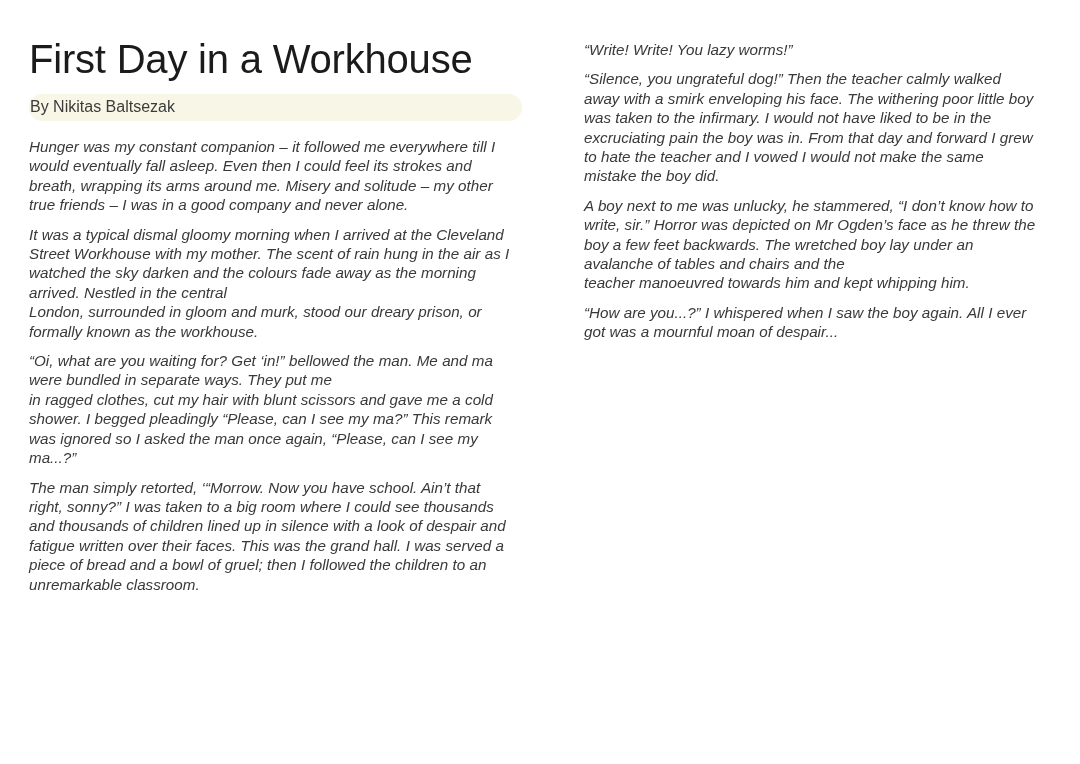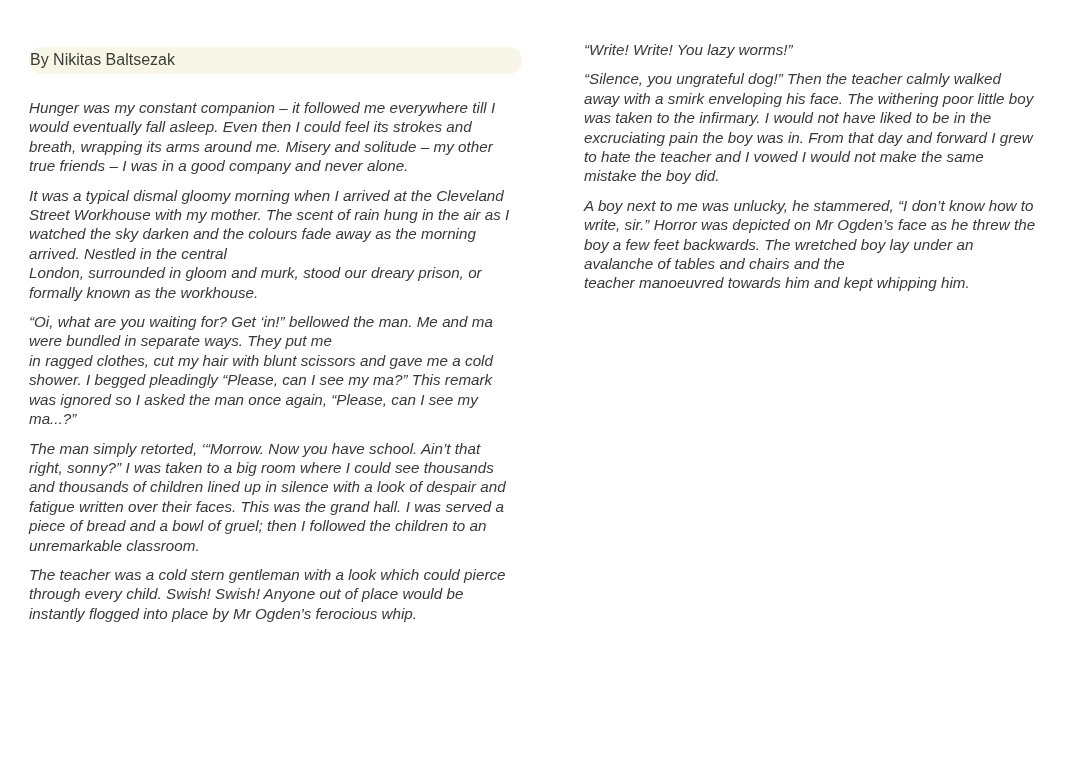--- a/index.html
+++ b/index.html
@@ -63,21 +63,21 @@
     border-radius: 13px;
   }
   .byline {
     margin: 0;
     font-size: 16px;
     line-height: 20px;
     font-weight: 400;
     color: #3c3c3c;
   }
   .body-block {
-    margin-top: 24px;
+    margin-top: 16px;
   }
   p.para {
     margin: 0 0 10px 0;
     padding: 0;
     font-size: 15.2px;
     line-height: 19.4px;
     color: #393939;
     text-align: left;
     word-spacing: 0.1px;
     font-style: italic;
@@ -90,39 +90,40 @@
   }
 </style>
 </head>
 <body>
 
 <div class="page">
   <div class="columns">
 
     <div class="column column-left">
 
+      <h1 class="article-title">First Day in a Workhouse</h1>
 
       <div class="byline-band">
         <p class="byline">By Nikitas Baltsezak</p>
       </div>
 
       <div class="body-block">
           <p class="para">Hunger was my constant companion – it followed me everywhere till I would eventually fall asleep. Even then I could feel its strokes and breath, wrapping its arms around me. Misery and solitude – my other true friends – I was in a good company and never alone.</p>
           <p class="para">It was a typical dismal gloomy morning when I arrived at the Cleveland Street Workhouse with my mother. The scent of rain hung in the air as I watched the sky darken and the colours fade away as the morning arrived. Nestled in the central<br>London, surrounded in gloom and murk, stood our dreary prison, or formally known as the workhouse.</p>
           <p class="para">“Oi, what are you waiting for? Get ‘in!” bellowed the man. Me and ma were bundled in separate ways. They put me<br>in ragged clothes, cut my hair with blunt scissors and gave me a cold shower. I begged pleadingly “Please, can I see my ma?” This remark was ignored so I asked the man once again, “Please, can I see my ma...?”</p>
           <p class="para">The man simply retorted, ‘“Morrow. Now you have school. Ain’t that right, sonny?” I was taken to a big room where I could see thousands and thousands of children lined up in silence with a look of despair and fatigue written over their faces. This was the grand hall. I was served a piece of bread and a bowl of gruel; then I followed the children to an unremarkable classroom.</p>
-          <p class="para">The teacher was a cold stern gentleman with a look which could pierce through every child. Swish! Swish! Anyone out of place would be instantly flogged into place by Mr Ogden’s ferocious whip.</p>
         </div>
 
     </div>
 
     <div class="column column-right">
 
       <div class="body-block">
           <p class="para">“Write! Write! You lazy worms!”</p>
           <p class="para">“Silence, you ungrateful dog!” Then the teacher calmly walked away with a smirk enveloping his face. The withering poor little boy was taken to the infirmary. I would not have liked to be in the excruciating pain the boy was in. From that day and forward I grew to hate the teacher and I vowed I would not make the same mistake the boy did.</p>
           <p class="para">A boy next to me was unlucky, he stammered, “I don’t know how to write, sir.” Horror was depicted on Mr Ogden’s face as he threw the boy a few feet backwards. The wretched boy lay under an avalanche of tables and chairs and the<br>teacher manoeuvred towards him and kept whipping him.</p>
+          <p class="para">“How are you...?” I whispered when I saw the boy again. All I ever got was a mournful moan of despair...</p>
         </div>
 
     </div>
 
   </div>
 </div>
 
 </body></html>

